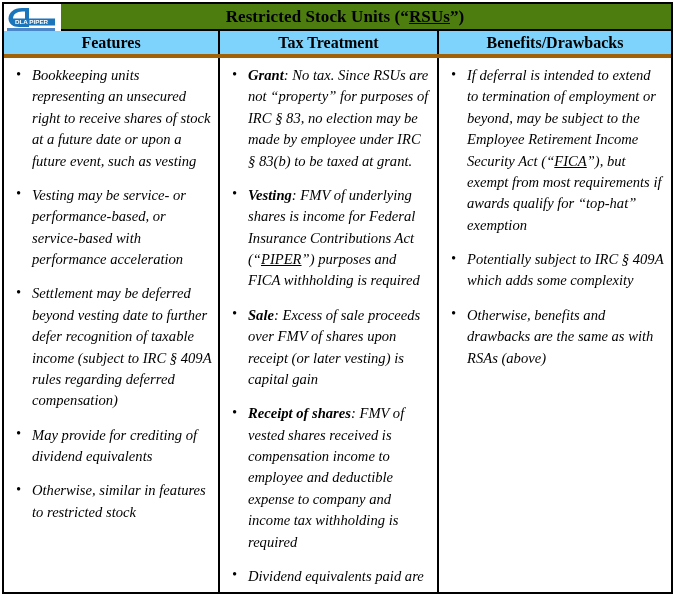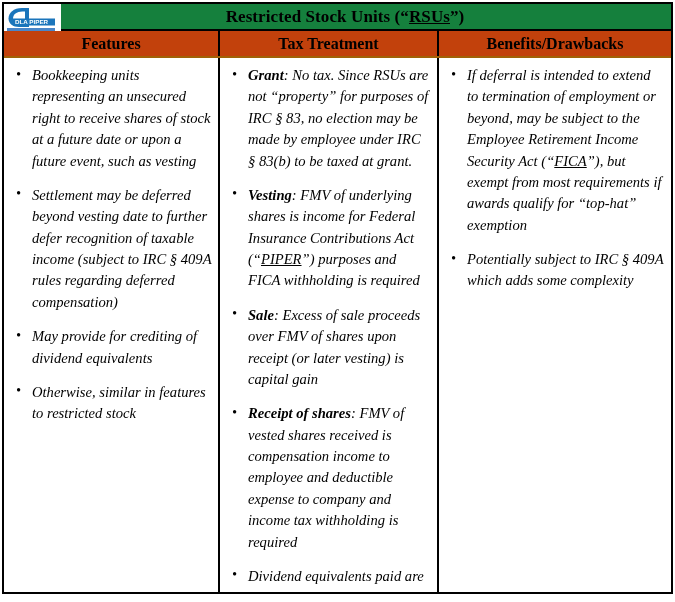--- a/index.html
+++ b/index.html
@@ -34,21 +34,21 @@
     display: flex;
     flex-direction: column;
     background: #ffffff;
   }
 
   
   .title-row {
     position: relative;
     height: 27px;
     flex: 0 0 27px;
-    background: #15803d;
+    background: #4d7c0f;
     border-bottom: 2px solid #000000;
     display: flex;
     align-items: center;
     justify-content: center;
     box-sizing: border-box;
     padding-left: 15px;
   }
   .title-text {
     font-size: 17px;
     font-weight: bold;
@@ -82,22 +82,22 @@
     width: 48px;
     height: 3px;
     background: #4a86c8;
   }
 
   
   .head-row {
     height: 27px;
     flex: 0 0 27px;
     display: flex;
-    background: #c2410c;
-    border-bottom: 2px solid #a16207;
+    background: #7dd3fc;
+    border-bottom: 4px solid #a16207;
     box-sizing: border-box;
   }
   .head-cell {
     display: flex;
     align-items: center;
     justify-content: center;
     font-size: 16px;
     font-weight: bold;
     box-sizing: border-box;
     line-height: 1;
@@ -172,36 +172,38 @@
     <div class="head-row">
       <div class="head-cell c1">Features</div>
       <div class="head-cell c2">Tax Treatment</div>
       <div class="head-cell c3">Benefits/Drawbacks</div>
     </div>
 
     <div class="body-row">
       <div class="body-cell c1">
         <ul class="bullets" id="list-features">
             <li><span>Bookkeeping units representing an unsecured right to receive shares of stock at a future date or upon a future event, such as vesting</span></li>
+            <li><span>Vesting may be service- or performance-based, or service-based with performance acceleration</span></li>
             <li><span>Settlement may be deferred beyond vesting date to further defer recognition of taxable income (subject to IRC § 409A rules regarding deferred compensation)</span></li>
             <li><span>May provide for crediting of dividend equivalents</span></li>
             <li><span>Otherwise, similar in features to restricted stock</span></li>
           </ul>
       </div>
       <div class="body-cell c2">
         <ul class="bullets" id="list-tax">
             <li><span class="b">Grant</span><span>:  No tax.  Since RSUs are not “property” for purposes of IRC § 83, no election may be made by employee under IRC § 83(b) to be taxed at grant.</span></li>
             <li><span class="b">Vesting</span><span>:  FMV of underlying shares is income for Federal Insurance Contributions Act (“<span class="u">PIPER</span>”) purposes and FICA withholding is required</span></li>
             <li><span class="b">Sale</span><span>:  Excess of sale proceeds over FMV of shares upon receipt (or later vesting) is capital gain</span></li>
             <li><span class="b">Receipt of shares</span><span>:  FMV of vested shares received is compensation income to employee and deductible expense to company and income tax withholding is required</span></li>
             <li><span>Dividend equivalents paid are taxable as compensation</span></li>
           </ul>
       </div>
       <div class="body-cell c3">
         <ul class="bullets" id="list-benefits">
             <li><span>If deferral is intended to extend to termination of employment or beyond, may be subject to the Employee Retirement Income Security Act (“<span class="u">FICA</span>”), but exempt from most requirements if awards qualify for “top-hat” exemption</span></li>
             <li><span>Potentially subject to IRC § 409A which adds some complexity</span></li>
+            <li><span>Otherwise, benefits and drawbacks are the same as with RSAs (above)</span></li>
           </ul>
       </div>
     </div>
 
   </div>
 </div>
 
 </body></html>

